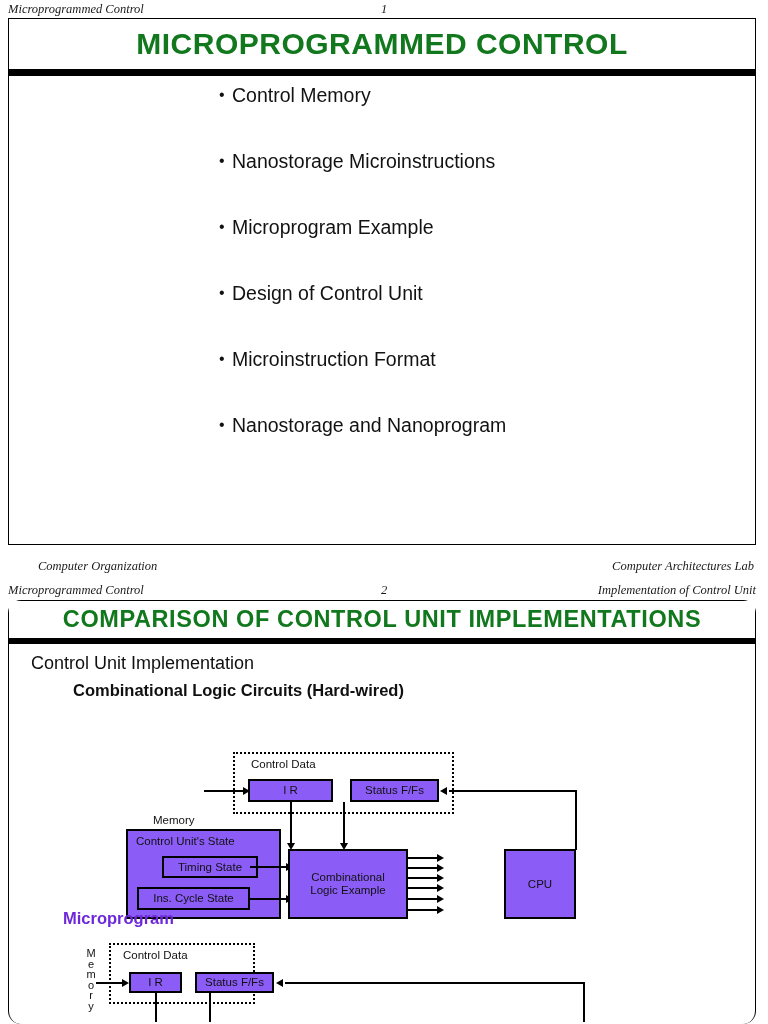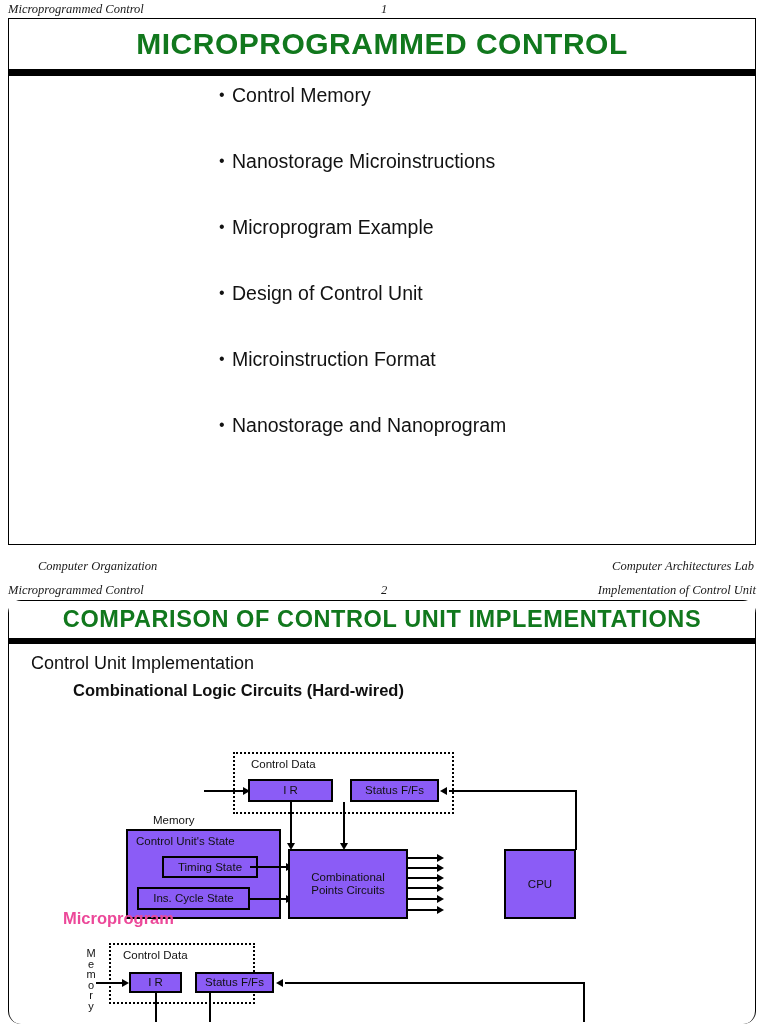--- a/index.html
+++ b/index.html
@@ -91,21 +91,21 @@
     left:64px;top:37px;
     font-size:16.5px;
     font-weight:bold;
     color:#101010;
   }
   .h2-label-micro{
     position:absolute;
     left:54px;top:265px;
     font-size:16.5px;
     font-weight:bold;
-    color:#ec4899;
+    color:#6d28d9;
   }
 
   
   .dg{position:absolute;}
   .box{
     position:absolute;
     border:2px solid #000;
     background:#8b5cf6;
     box-sizing:border-box;
     display:flex;
@@ -243,21 +243,21 @@
         <div class="arrow-r" style="left:277px;top:251px;"></div>
 
         <div class="vline" style="left:281px;top:158px;height:44px;"></div>
         <div class="arrow-d" style="left:278px;top:199px;"></div>
 
         <div class="vline" style="left:334px;top:158px;height:44px;"></div>
         <div class="arrow-d" style="left:331px;top:199px;"></div>
 
         <div class="box" style="left:279px;top:205px;width:120px;height:70px;flex-direction:column;">
           <span>Combinational</span>
-          <span>Points Circuits</span>
+          <span>Logic Example</span>
         </div>
 
         <div class="bus-group">
           <div class="hline" style="left:399px;top:213px;width:31px;"></div>
           <div class="arrow-r" style="left:428px;top:210px;"></div>
           <div class="hline" style="left:399px;top:223px;width:31px;"></div>
           <div class="arrow-r" style="left:428px;top:220px;"></div>
           <div class="hline" style="left:399px;top:233px;width:31px;"></div>
           <div class="arrow-r" style="left:428px;top:230px;"></div>
           <div class="hline" style="left:399px;top:243px;width:31px;"></div>

